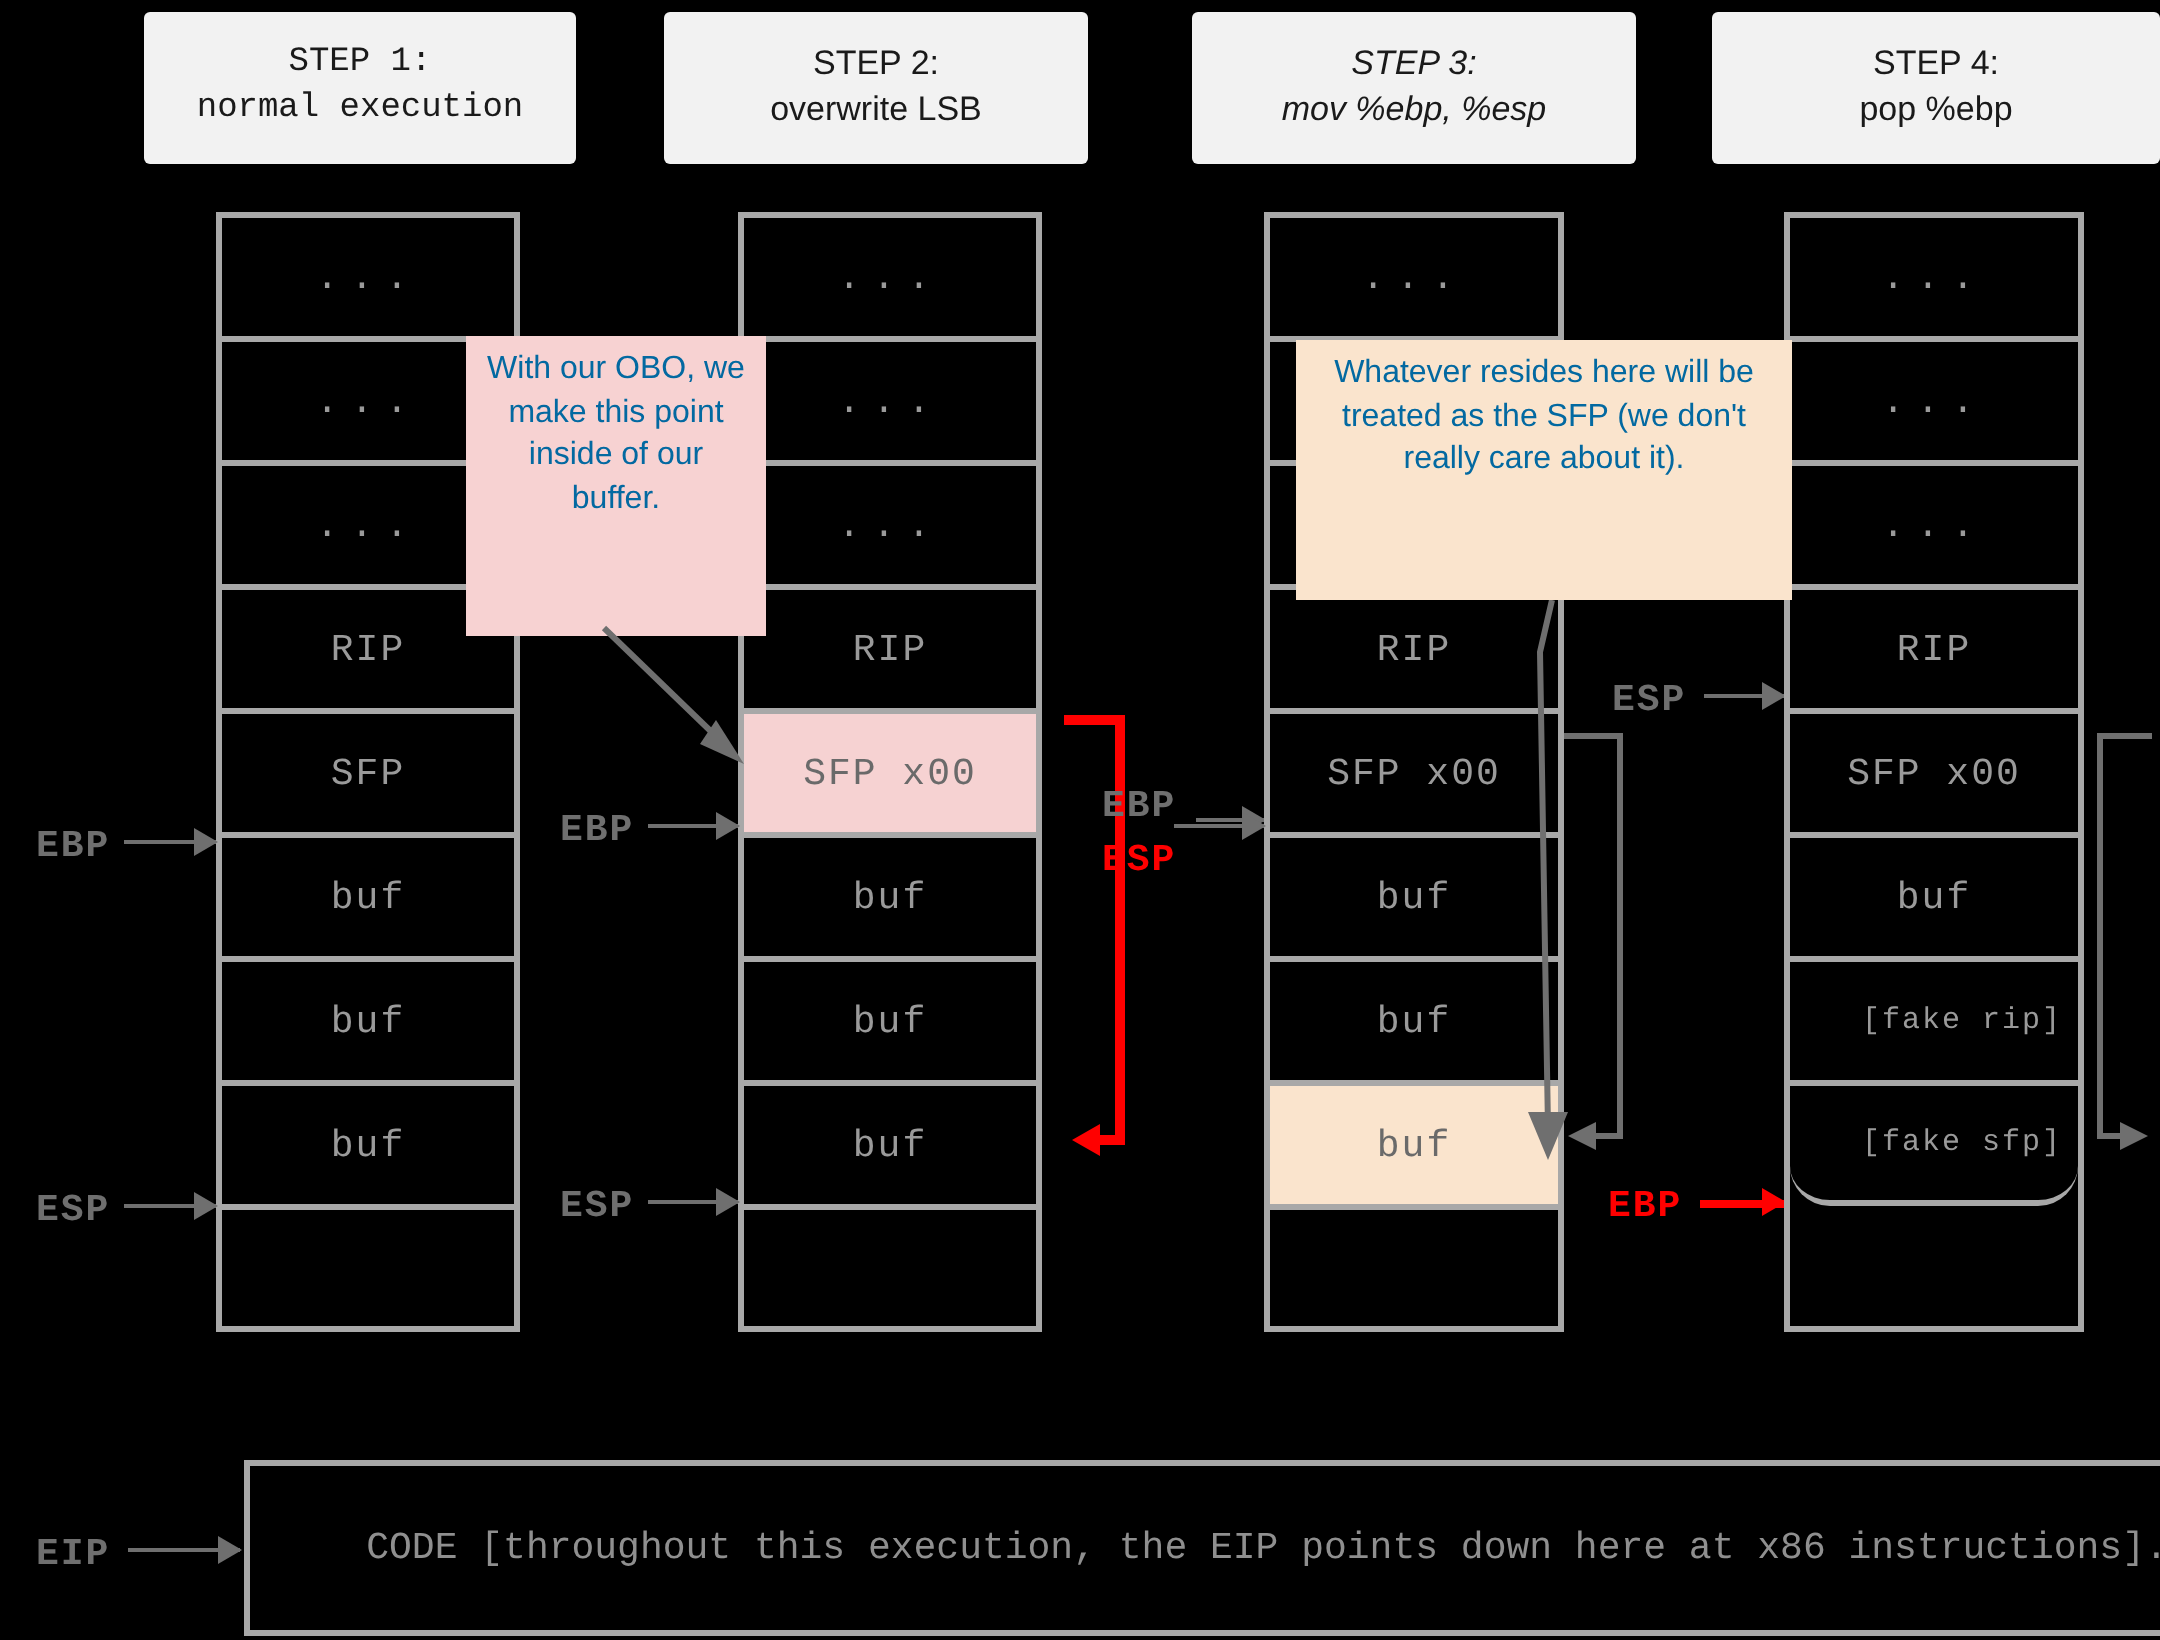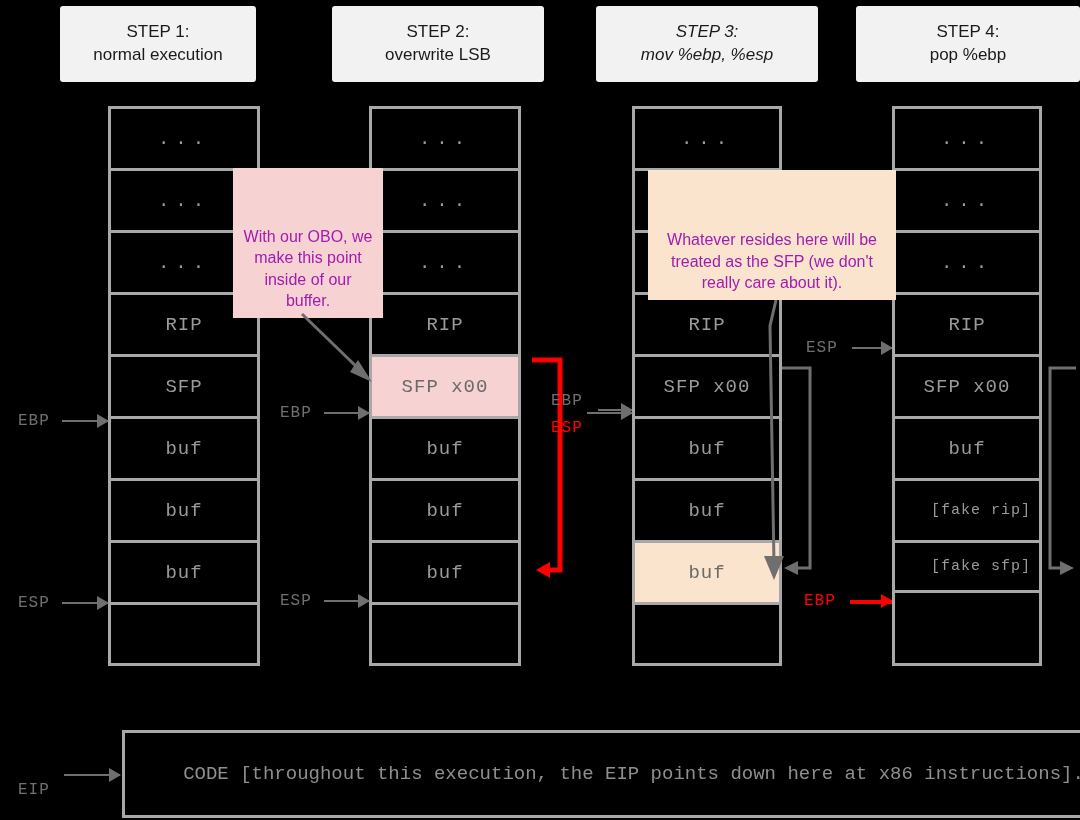--- a/index.html
+++ b/index.html
@@ -54,22 +54,22 @@
   .cell:last-child { border-bottom: none; }
   .cell.small { font-size: 15px; padding-left: 28px; }
   .cell.hl-pink   { background: #f6d2d2; color: #6a6a6a; }
   .cell.hl-orange { background: #fae4cd; color: #6a6a6a; }
   .cell.ellipsis  { letter-spacing: 6px; }
 
   
   .reg {
     position: absolute;
     font-family: "Liberation Mono", monospace;
-    font-weight: normal;
-    font-size: 16px;
+    font-weight: bold;
+    font-size: 19px;
     letter-spacing: 1px;
     color: #6f6f6f;
     white-space: nowrap;
   }
   .reg.red { color: #ff0000; }
 
   
   .arrow-h {
     position: absolute;
     height: 2px;
@@ -85,26 +85,26 @@
     border-top: 7px solid transparent;
     border-bottom: 7px solid transparent;
   }
   .arrow-h.red { background: #ff0000; height: 4px; }
   .arrow-h.red::after { border-left-color: #ff0000; top: -6px; }
 
   
   .callout {
     position: absolute;
     box-sizing: border-box;
-    color: #a21caf;
+    color: #0369a1;
     font-size: 16px;
     line-height: 1.35;
     text-align: center;
     display: flex;
-    align-items: flex-end;
+    align-items: flex-start;
     justify-content: center;
     padding: 6px 10px;
   }
   .callout.pink   { background: #f7d2d2; }
   .callout.orange { background: #fae4cd; }
 
   
   .code-box {
     position: absolute;
     border: 3px solid #a8a8a8;
@@ -117,21 +117,21 @@
     font-family: "Liberation Mono", monospace;
     font-size: 19px;
     line-height: 1.5;
     padding: 6px 22px;
   }
   svg { display: block; }
 </style>
 </head>
 <body>
 
-<div class="step-card" style="left:60px; top:6px; width:196px; height:76px;">
+<div class="step-card" style="left:72px; top:6px; width:216px; height:76px;font-family:Liberation Mono, monospace;">
   <div>STEP 1:</div>
   <div>normal execution</div>
 </div>
 <div class="step-card" style="left:332px; top:6px; width:212px; height:76px;">
   <div>STEP 2:</div>
   <div>overwrite LSB</div>
 </div>
 <div class="step-card" style="left:596px; top:6px; width:222px; height:76px;font-style:italic;">
   <div>STEP 3:</div>
   <div>mov %ebp, %esp</div>
@@ -210,38 +210,38 @@
 <div class="arrow-h red" style="left:850px; top:600px; width:42px;"></div>
 
 <div class="stack" style="left:892px; top:106px; width:150px; height:560px;">
   <div class="cell ellipsis" style="height:62px;">...</div>
   <div class="cell ellipsis" style="height:62px;">...</div>
   <div class="cell ellipsis" style="height:62px;">...</div>
   <div class="cell" style="height:62px;">RIP</div>
   <div class="cell" style="height:62px;">SFP x00</div>
   <div class="cell" style="height:62px;">buf</div>
   <div class="cell small" style="height:62px;">[fake rip]</div>
-  <div class="cell small" style="height:50px;">[fake sfp]</div>
+  <div class="cell small" style="height:60px;border-radius:20px;">[fake sfp]</div>
   <div class="cell" style="height:54px;"></div>
 </div>
 
 <svg style="position:absolute; left:1038px; top:356px; width:42px; height:230px;" width="42" height="230" viewBox="0 0 42 230">
   <path d="M 38 12 L 12 12 L 12 212 L 24 212" fill="none" stroke="#6f6f6f" stroke-width="3"></path>
   <polygon points="36,212 22,205 22,219" fill="#6f6f6f"></polygon>
 </svg>
 
 <div class="callout pink" style="left:233px; top:168px; width:150px; height:150px;">
   <span>With our OBO, we make this point inside of our buffer.</span>
 </div>
 <svg style="position:absolute; left:296px; top:310px; width:84px; height:82px;" width="84" height="82" viewBox="0 0 84 82">
   <path d="M 6 4 L 66 62" fill="none" stroke="#6f6f6f" stroke-width="3"></path>
   <polygon points="76,72 54,62 62,50" fill="#6f6f6f"></polygon>
 </svg>
 
 <div class="callout orange" style="left:648px; top:170px; width:248px; height:130px;">
   <span>Whatever resides here will be treated as the SFP (we don't really care about it).</span>
 </div>
 
-<div class="reg" style="left:18px; top:766px;margin-top:15px;">EIP</div>
+<div class="reg" style="left:18px; top:766px;">EIP</div>
 <div class="arrow-h" style="left:64px; top:774px; width:56px;"></div>
 <div class="code-box" style="left:122px; top:730px; width:1009px; height:88px;padding-left:36px;">
   <span>CODE [throughout this execution, the EIP points down here at x86 instructions].</span>
 </div>
 
 </body></html>

